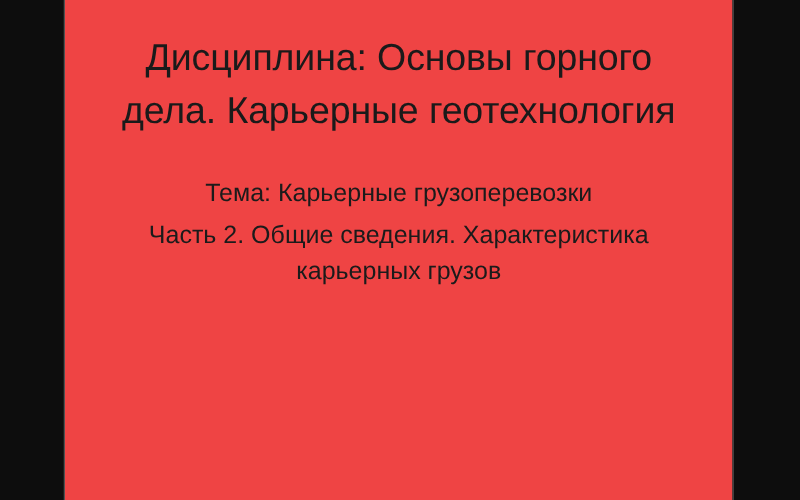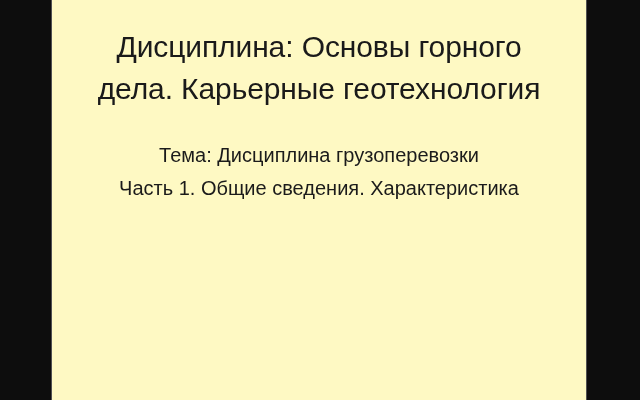--- a/index.html
+++ b/index.html
@@ -40,21 +40,21 @@
     width: 1px; height: 100%;
     background: #8a8a8a;
     opacity: .55;
   }
   #slide {
     position: absolute;
     left: 52px;
     top: 0;
     width: 534px;
     height: 400px;
-    background: #fef9c3;
+    background: #ef4444;
     z-index: 1;
   }
   .slide-inner {
     position: absolute;
     left: 0; top: 0;
     width: 534px; height: 400px;
     box-sizing: border-box;
     padding: 0 12px;
   }
   .title-block {
@@ -118,25 +118,26 @@
 
   <div id="slide">
     <div class="slide-inner">
 
       <div class="title-block">
         <div class="title-line">Дисциплина: Основы горного</div>
         <div class="title-line">дела. Карьерные геотехнология</div>
       </div>
 
       <div class="topic-block">
-        <div class="topic-line">Тема: Дисциплина грузоперевозки</div>
+        <div class="topic-line">Тема: Карьерные грузоперевозки</div>
       </div>
 
       <div class="part-block">
-        <div class="part-line">Часть 1. Общие сведения. Характеристика</div>
+        <div class="part-line">Часть 2. Общие сведения. Характеристика</div>
+        <div class="part-line">карьерных грузов</div>
       </div>
 
 
     </div>
   </div>
 
   <div class="pillarbox left"></div>
   <div class="pillarbox right"></div>
 
 </div>

